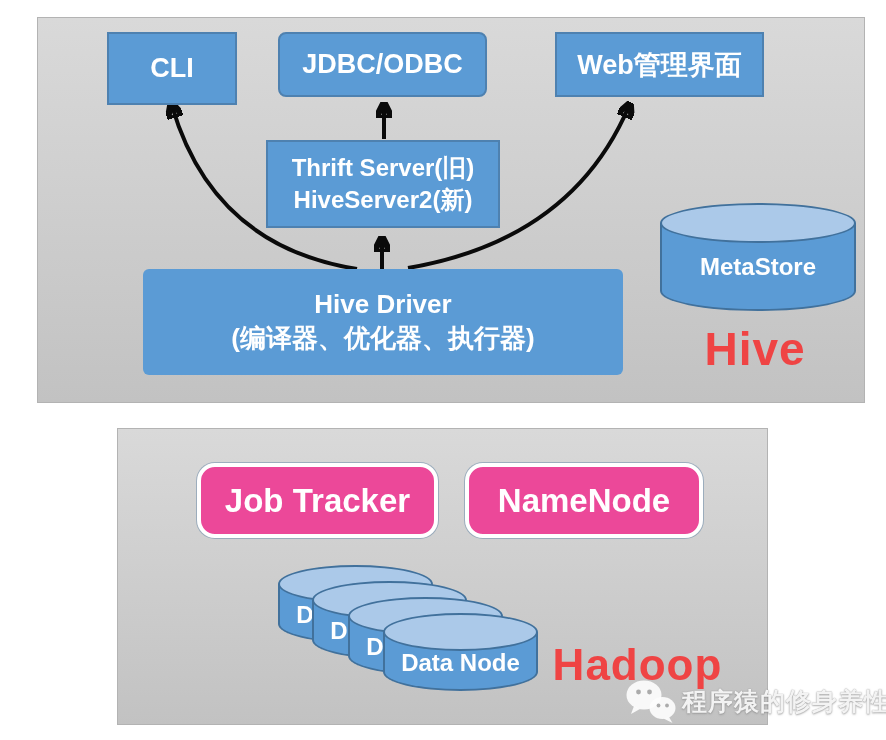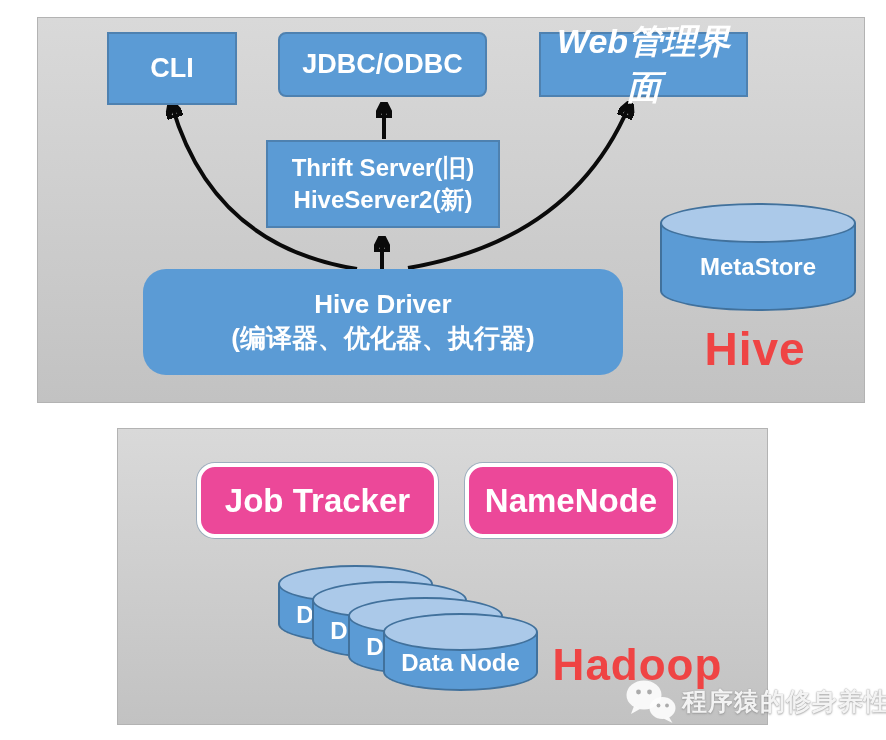--- a/index.html
+++ b/index.html
@@ -23,36 +23,36 @@
   svg.arrows path { stroke:#0a0a0a; stroke-width:4; fill:none; }
 
   
   .bluebox {
     position:absolute; background:#5b9bd5; border:2px solid #4e81b0;
     color:#ffffff; font-weight:bold; display:flex; flex-direction:column;
     align-items:center; justify-content:center; text-align:center; z-index:3;
   }
   .box-cli    { left:107px; top:32px;  width:130px; height:73px; font-size:27px;text-align:center; }
   .box-jdbc   { left:278px; top:32px;  width:209px; height:65px; font-size:27px;border-radius:8px; }
-  .box-web    { left:539px; top:32px;  width:209px; height:65px; font-size:34px;font-style:italic; }
+  .box-web    { left:555px; top:32px;  width:209px; height:65px; font-size:27px; }
   .box-thrift { left:266px; top:140px; width:234px; height:88px; font-size:24px; line-height:1.35; }
   .box-driver {
     left:143px; top:269px; width:480px; height:106px; font-size:26px; line-height:1.3;
-    border:none; border-radius:23px;
+    border:none; border-radius:6px;
   }
 
   
   .pillbox {
     position:absolute; background:#ec4899; border:4px solid #ffffff; border-radius:18px;
     box-shadow:0 0 0 1px rgba(110,140,170,.55);
     color:#ffffff; font-weight:bold; font-size:33px;
     display:flex; align-items:center; justify-content:center; z-index:3;
   }
   .box-jobtracker { left:197px; top:463px; width:241px; height:75px; }
-  .box-namenode   { left:465px; top:463px; width:212px; height:75px; }
+  .box-namenode   { left:465px; top:463px; width:238px; height:75px; }
 
   
   .cyl { position:absolute; z-index:3; }
   .cyl .cyl-body {
     position:absolute; left:0; right:0; bottom:0;
     background:#5b9bd5; border:2px solid #41719c; border-top:none;
   }
   .cyl .cyl-top {
     position:absolute; left:0; right:0; top:0;
     background:#abc9e9; border:2px solid #41719c; border-radius:50%;

